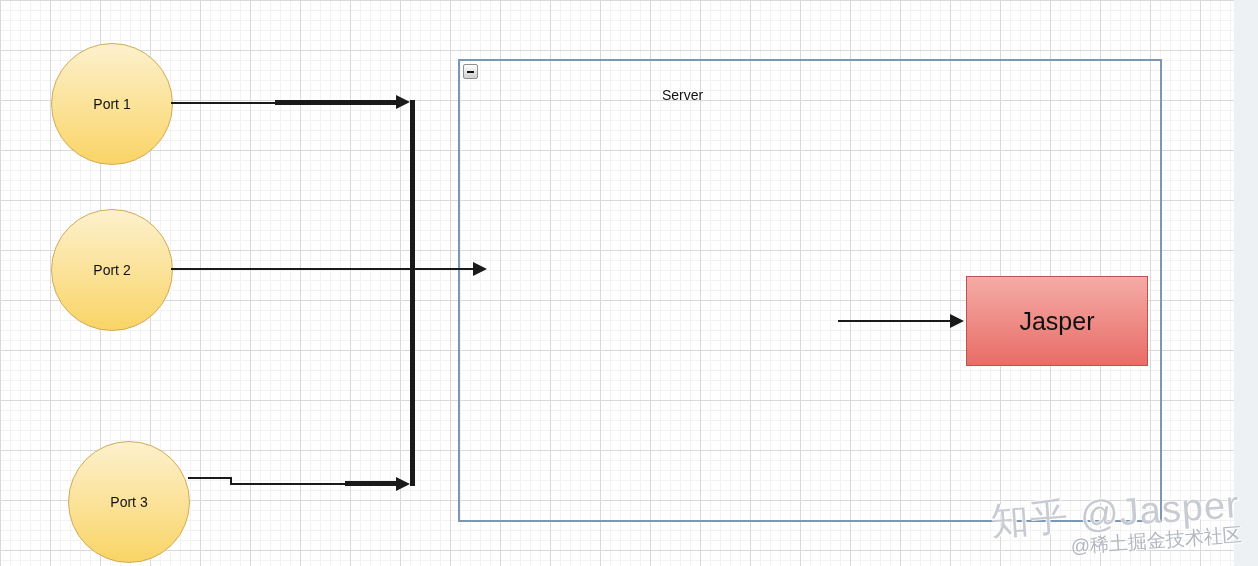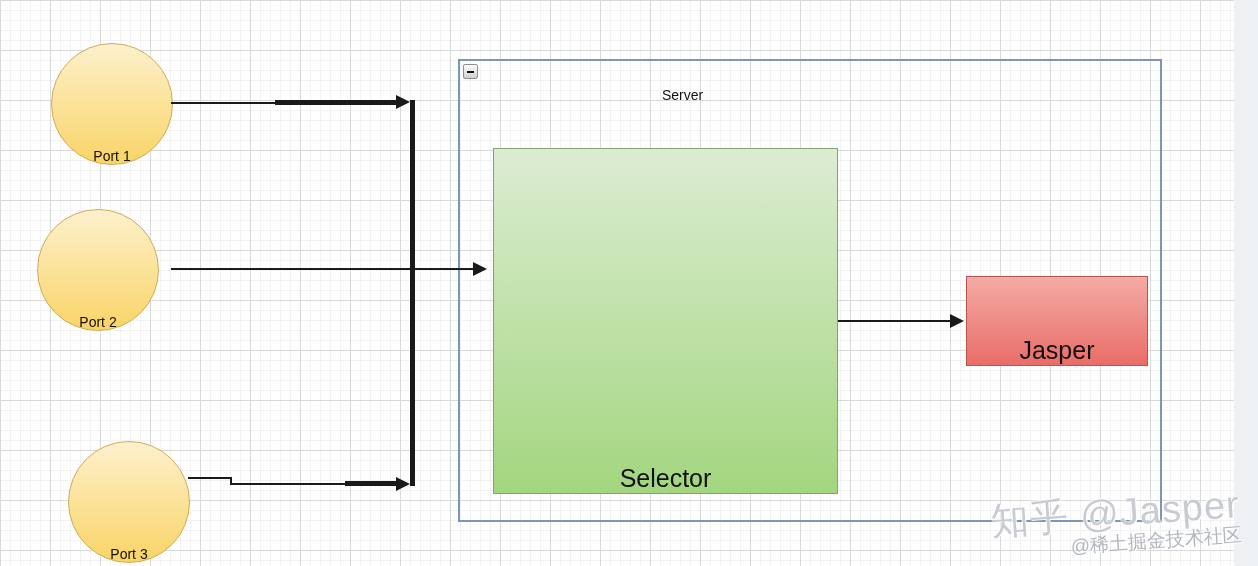--- a/index.html
+++ b/index.html
@@ -33,29 +33,29 @@
   }
   .collapse-btn{
     position:absolute;left:3px;top:3px;width:13px;height:13px;
     border:1px solid #8f8f8f;border-radius:2px;
     background:linear-gradient(#ffffff,#cfcfcf);
     display:flex;align-items:center;justify-content:center;
     cursor:pointer;box-sizing:content-box;
   }
   .collapse-btn .minus{width:7px;height:2px;background:#111;}
   
-  .node{position:absolute;display:flex;align-items:flex-end;justify-content:center;color:#111;}
+  .node{position:absolute;display:flex;align-items:center;justify-content:center;color:#111;}
   .port{
     width:120px;height:120px;border-radius:50%;
     border:1px solid var(--port-border,#d0ab58);
     background:linear-gradient(var(--port-fill-top,#fdf1cd), var(--port-fill-bottom,#f9d466));
     font-size:14px;
   }
   .port1{left:51px;top:43px;}
-  .port2{left:37px;top:209px;}
+  .port2{left:51px;top:209px;}
   .port3{left:68px;top:441px;}
   .selector{
     left:33px;top:87px;width:343px;height:344px;
     border:1px solid var(--selector-border,#84a371);
     background:linear-gradient(var(--selector-fill-top,#dcecd2), var(--selector-fill-bottom,#a3d67f));
     font-size:25px;
   }
   .thread{
     left:506px;top:215px;width:180px;height:88px;
     border:1px solid var(--thread-border,#b85450);
@@ -121,23 +121,20 @@
   <div class="node port port3">
     <span>Port 3</span>
   </div>
 
   <div class="server">
     <div class="collapse-btn">
       <span class="minus"></span>
     </div>
     <div class="server-label">Server</div>
 
-    <div class="node selector">
-      <span>Selector</span>
-    </div>
     <div class="node thread">
       <span>Jasper</span>
     </div>
 
     <div class="seg e4-thin"></div>
     <div class="head e4-head"></div>
   </div>
 
   <div class="seg e1-thin"></div>
   <div class="seg e1-thick"></div>

